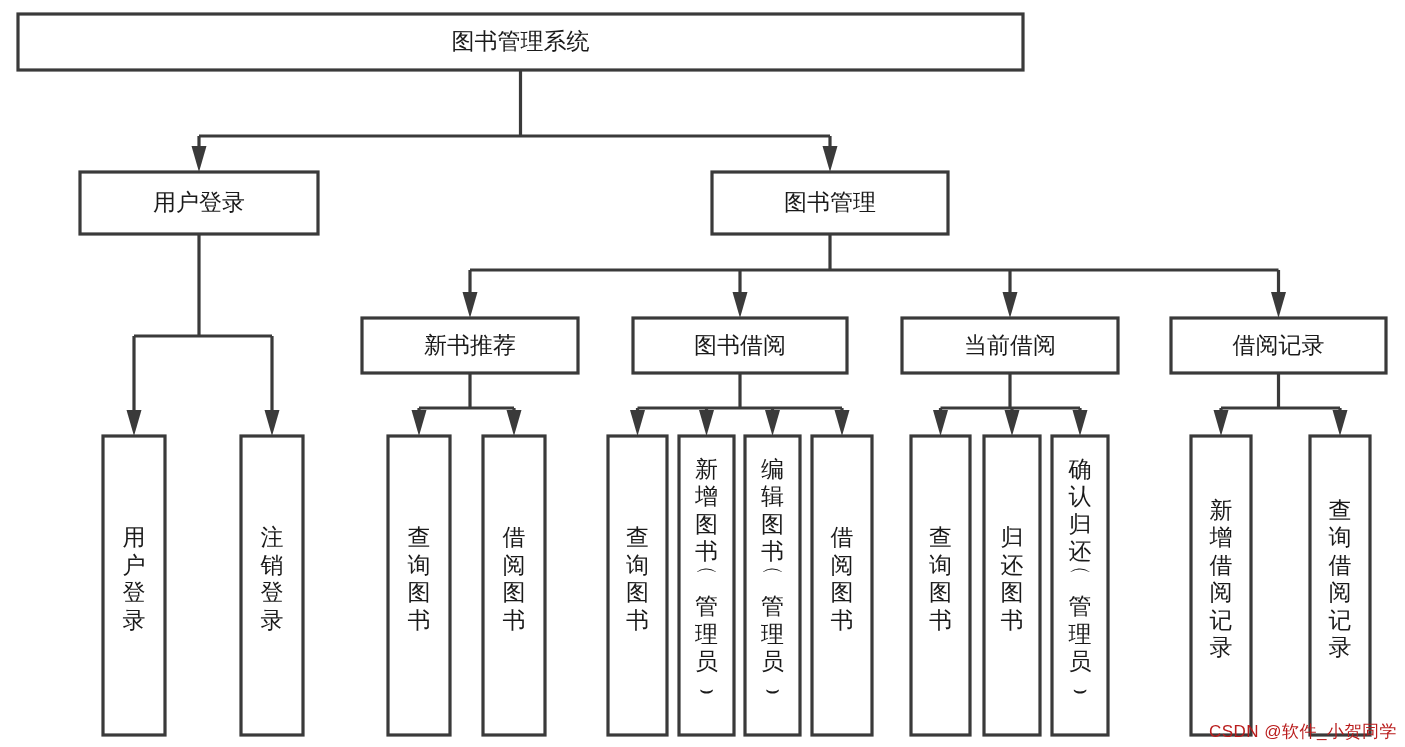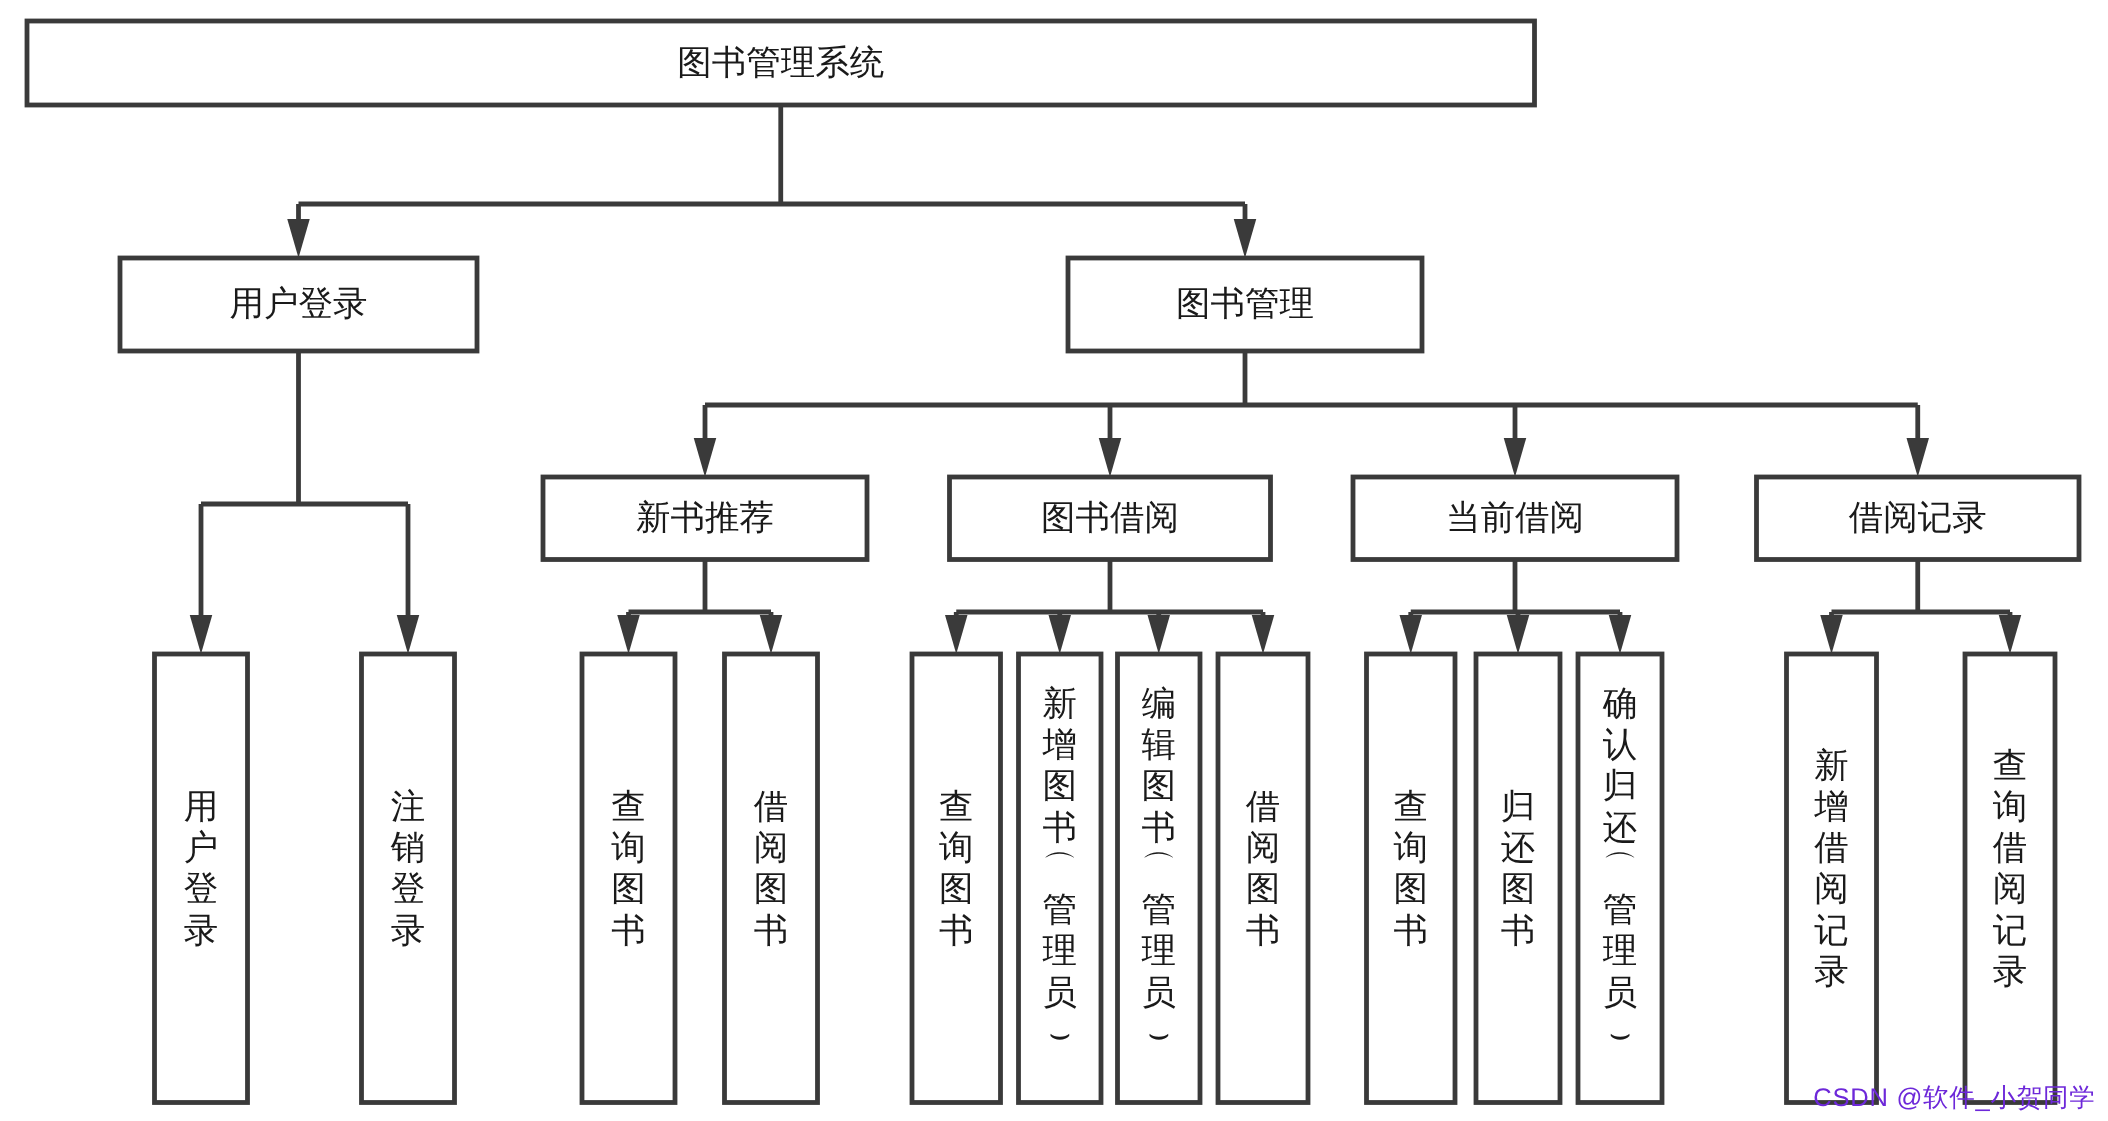--- a/index.html
+++ b/index.html
@@ -54,21 +54,21 @@
     fill: #1a1a1a;
     font-size: 23px;
     text-anchor: middle;
   }
   .watermark {
     position: absolute;
     right: 8px;
     bottom: 4px;
     font-family: "Liberation Sans", "DejaVu Sans", sans-serif;
     font-size: 17px;
-    color: #6d28d9;
+    color: #b91c1c;
     letter-spacing: 0.5px;
     white-space: nowrap;
     user-select: none;
   }
 </style>
 </head>
 <body>
 
 <div id="diagram-root">
   <svg id="flowchart" viewBox="0 0 1405 747">

